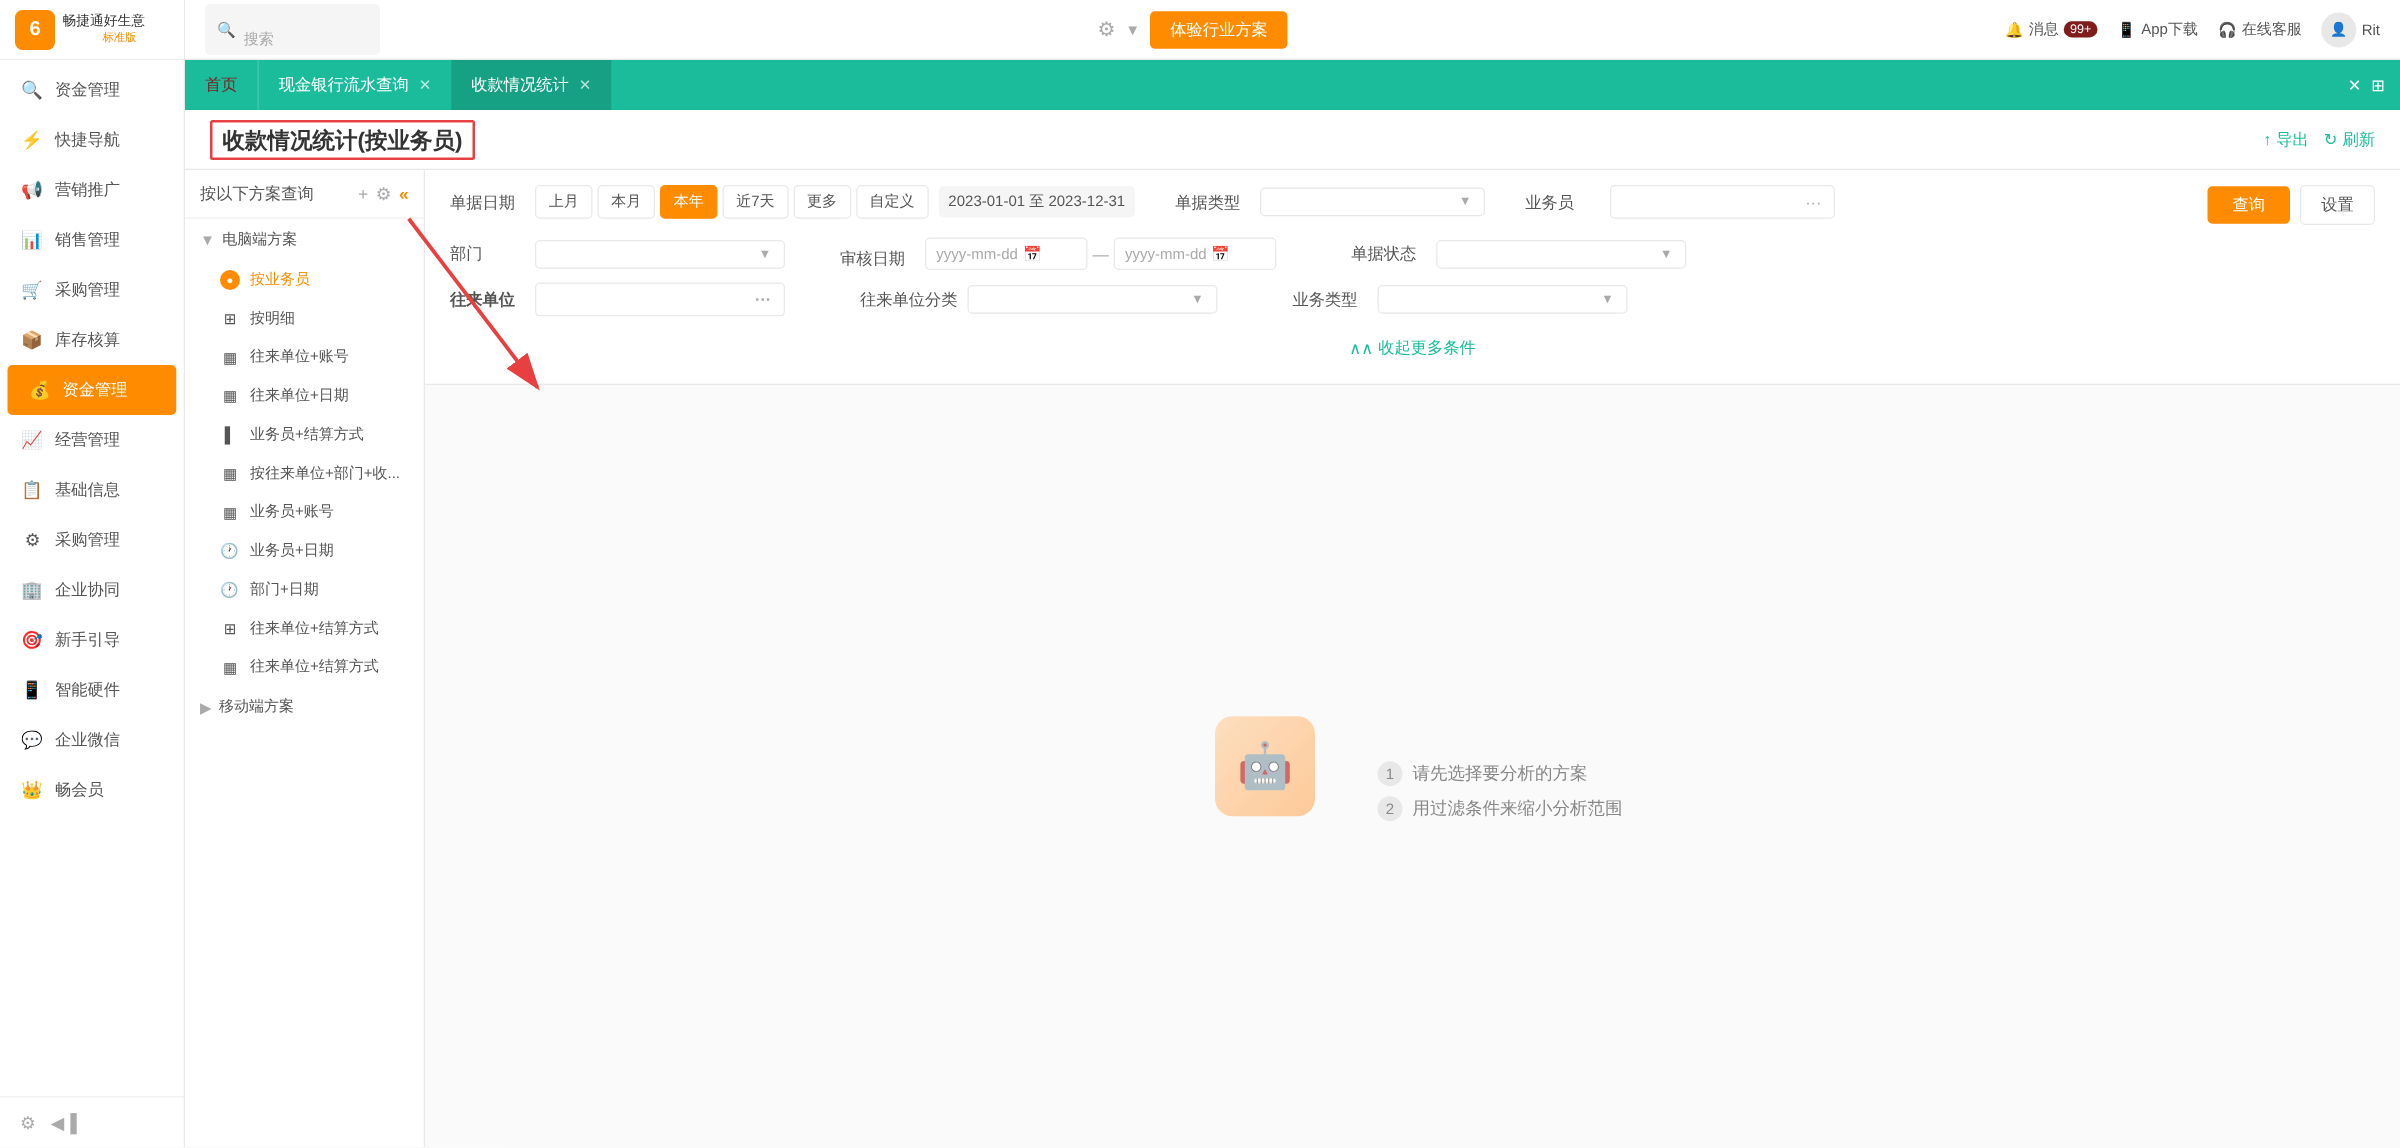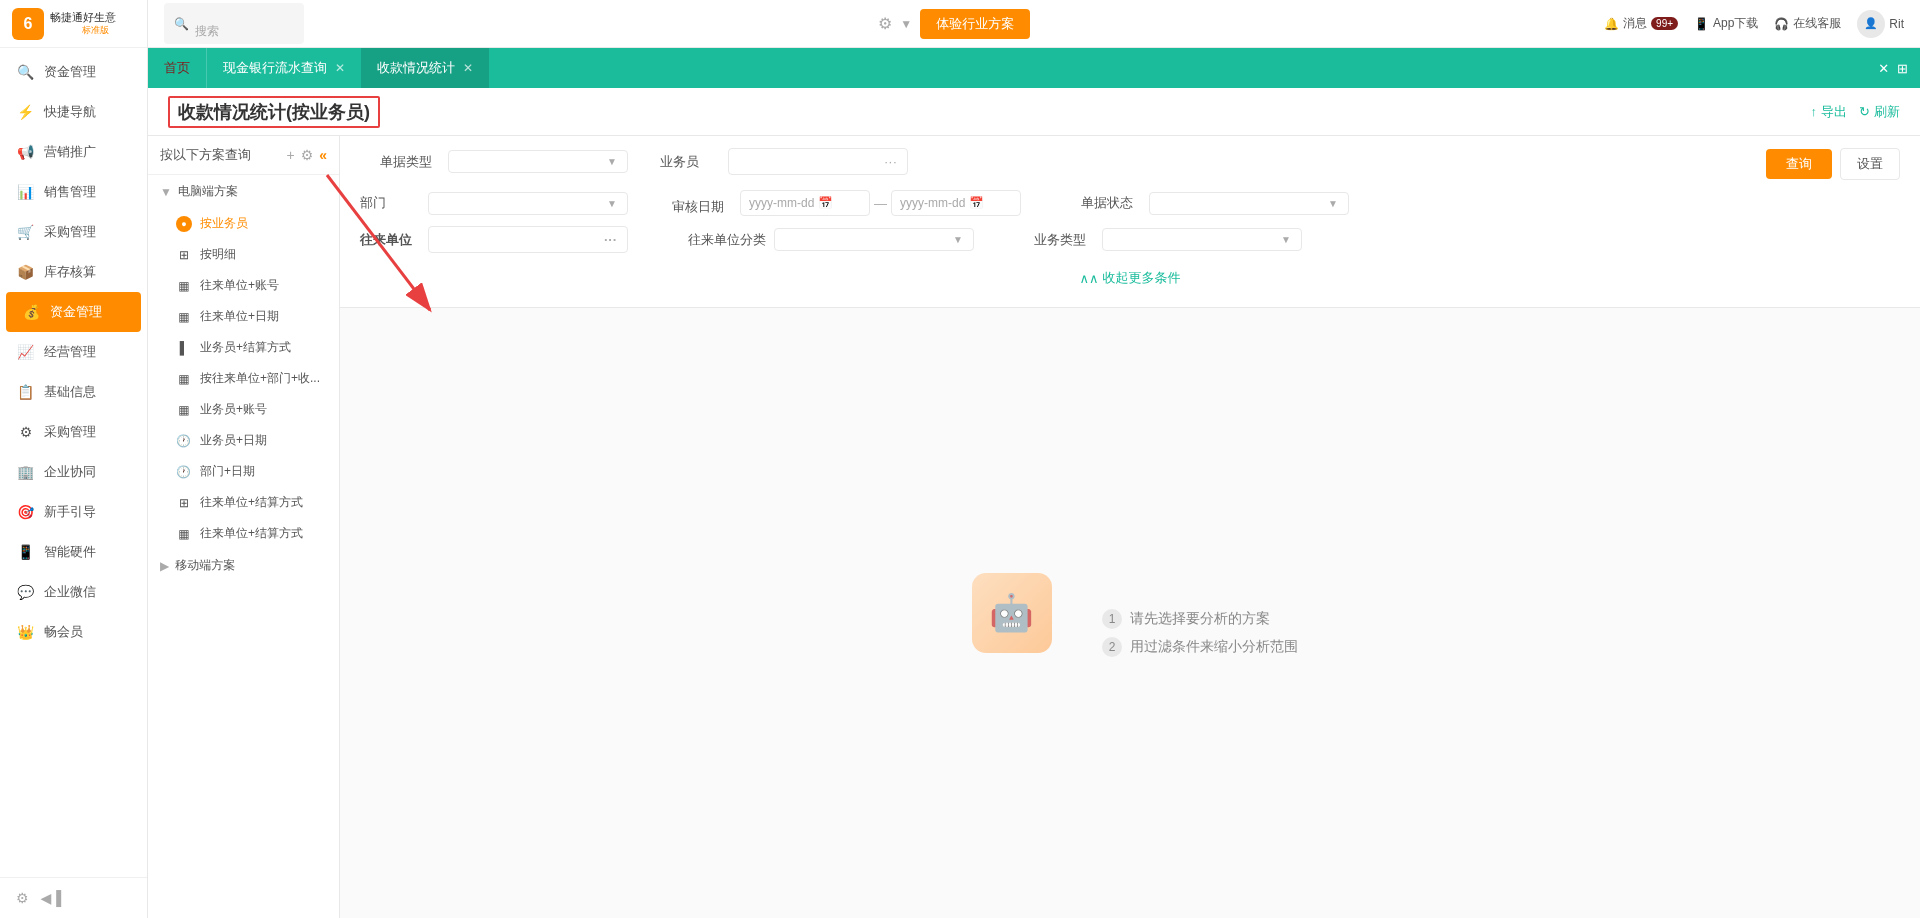--- a/index.html
+++ b/index.html
@@ -406,20 +406,32 @@
         </div>
       </div>
     </div>
 
     <div class="right-panel">
 
       <div class="filter-area">
 
         <div style="display: flex; align-items: flex-start; justify-content: space-between; margin-bottom: 10px;">
           <div style="display: flex; align-items: center; gap: 12px; flex-wrap: wrap;">
+            <div style="display:flex; align-items:center; gap:8px;">
+              <span class="filter-label">单据日期</span>
+              <div class="filter-date-group">
+                <button class="date-btn">上月</button>
+                <button class="date-btn">本月</button>
+                <button class="date-btn active">本年</button>
+                <button class="date-btn">近7天</button>
+                <button class="date-btn">更多</button>
+                <button class="date-btn">自定义</button>
+              </div>
+              <span class="date-range">2023-01-01 至 2023-12-31</span>
+            </div>
 
             <div style="display:flex; align-items:center; gap:8px; margin-left:20px;">
               <span class="filter-label">单据类型</span>
               <div class="filter-select" style="min-width:180px;">
                 <span style="color:#aaa;"></span>
                 <span class="chevron">▼</span>
               </div>
             </div>
 
             <div style="display:flex; align-items:center; gap:8px; margin-left:20px;">

